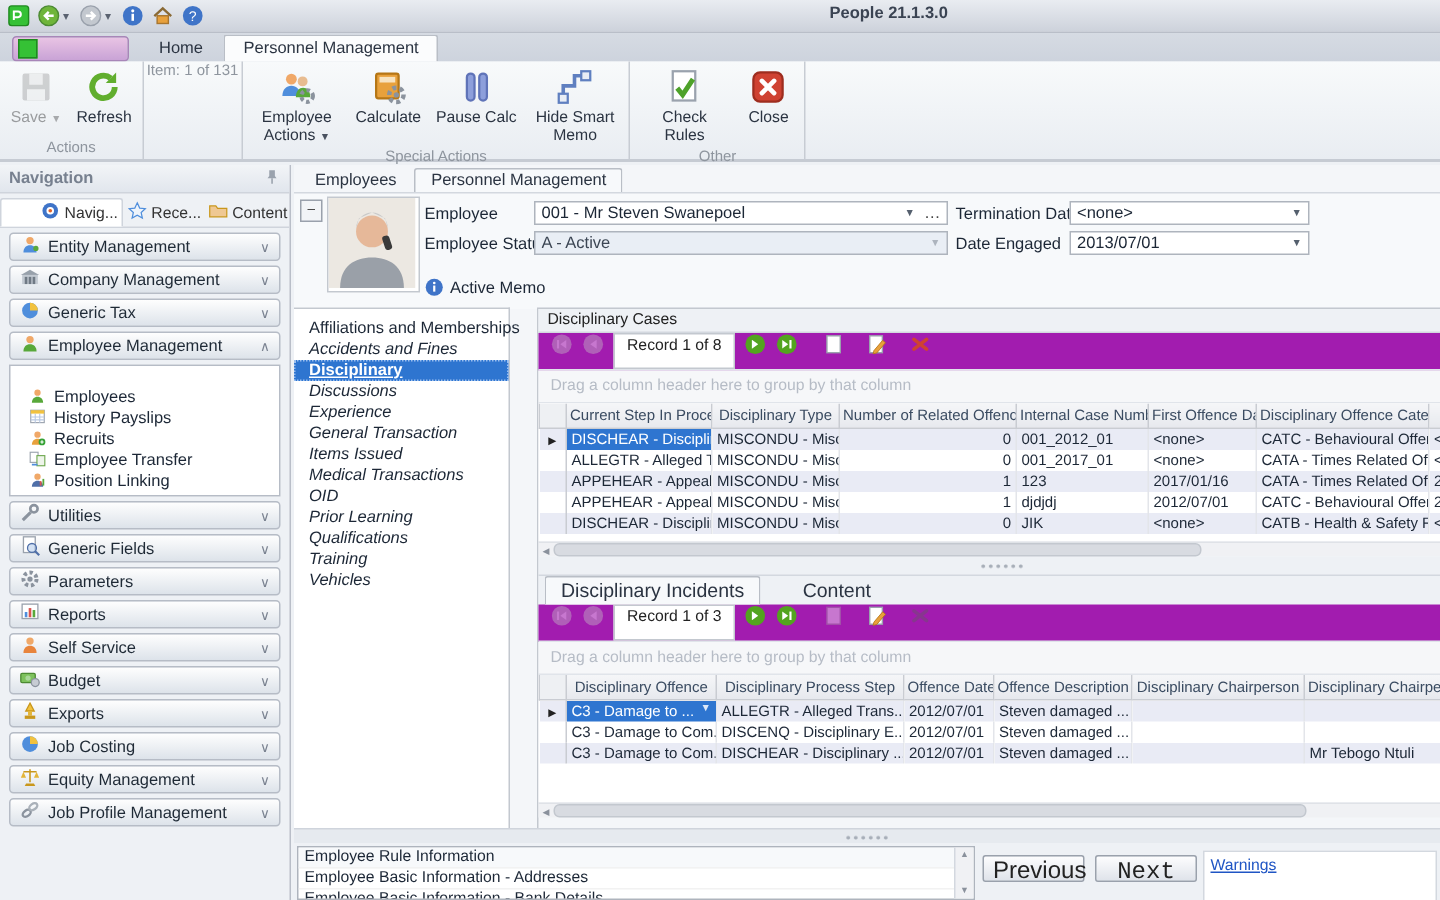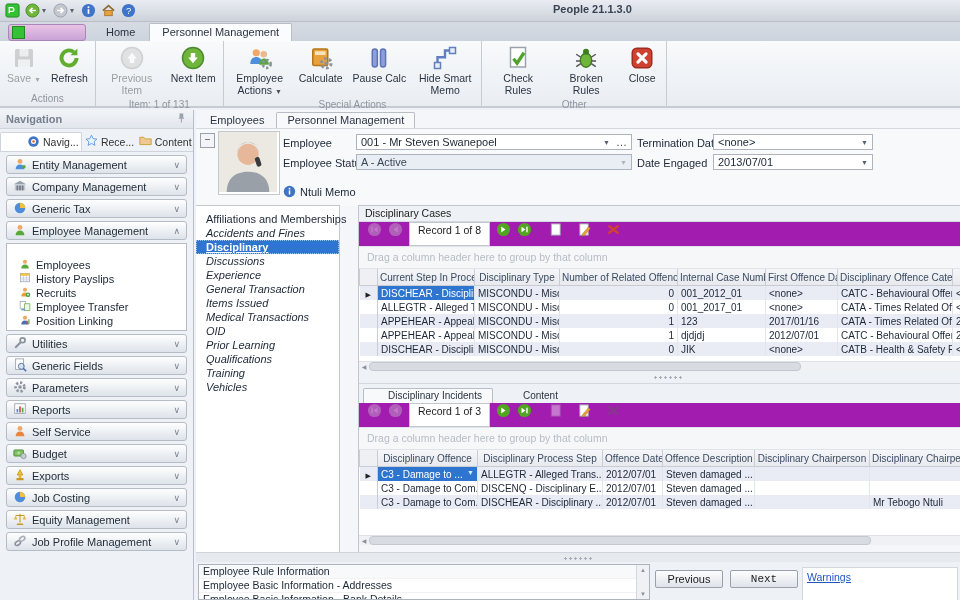--- a/index.html
+++ b/index.html
@@ -94,34 +94,34 @@
   .rowarrow{font-size:7px;color:#222;}
   td.num{text-align:right;}
   td.selcell{background:#2e75d0 !important;color:#fff !important;position:relative;}
   .celldd{float:right;font-size:7px;color:#dce8f8;margin-left:3px;}
   .hscroll{height:9px;background:#f0f1f4;border-top:1px solid #dfe2e7;display:flex;align-items:center;}
   .hscroll .sarr{width:10px;font-size:6px;color:#8a919c;text-align:center;}
   .hthumb{height:7px;background:#d8dbe1;border:1px solid #c3c8cf;border-radius:4px;}
   .vsplit{height:12px;background:#eef1f5;border-bottom:1px solid #d3d8df;display:flex;align-items:center;justify-content:center;}
   .vsplit i{width:30px;height:3px;background:radial-gradient(circle,#a7aeb8 1px,transparent 1.4px);background-size:5px 3px;}
   .subtabs{height:19px;display:flex;align-items:flex-end;padding-left:4px;background:#eef1f5;}
-  .stab{padding:1px 10px 2px 24px;margin-right:6px;font-size:10px;color:#2b3442;}
+  .stab{padding:1px 10px 2px 10px;margin-right:18px;font-size:13px;color:#2b3442;}
   .stab.active{background:#f7f9fb;border:1px solid #b9bec6;border-bottom:none;border-radius:2px 2px 0 0;}
   
   #bottomsplit{position:absolute;left:0;top:442px;width:764px;height:10px;background:#e6eaef;border-top:1px solid #cfd4dc;
     display:flex;align-items:center;justify-content:center;}
   #bottomsplit i{width:30px;height:3px;background:radial-gradient(circle,#a7aeb8 1px,transparent 1.4px);background-size:5px 3px;}
   #footer{position:absolute;left:0;top:452px;width:764px;height:38px;background:#eef1f5;}
   #flistwrap{position:absolute;left:2px;top:2px;width:452px;height:36px;background:#fff;border:1px solid #aeb4bd;box-sizing:border-box;display:flex;}
   #flist{flex:1;overflow:hidden;}
   .fitem{height:13px;line-height:13px;padding-left:4px;font-size:10.5px;white-space:nowrap;border-bottom:1px solid #f2f2f2;}
   .fitem.first{background:#f7f9fb;}
   .fvscroll{width:13px;border-left:1px solid #d3d8df;background:#f0f1f4;display:flex;flex-direction:column;justify-content:space-between;align-items:center;font-size:6px;color:#8a919c;padding:2px 0;box-sizing:border-box;}
   .fbtn{position:absolute;top:8px;width:68px;height:18px;background:linear-gradient(#fdfdfe,#dfe3ea);
-    border:1px solid #9aa1ac;border-radius:2px;font-size:11px;color:#222;font-family:"Liberation Sans",sans-serif;}
+    border:1px solid #9aa1ac;border-radius:2px;font-size:16px;color:#222;font-family:"Liberation Sans",sans-serif;}
   #prevbtn{left:459px;} #nextbtn{left:534px;font-family:Liberation Mono, monospace;}
   .warnbox{position:absolute;left:606px;top:5px;width:156px;height:40px;background:#fff;border:1px solid #d3d8df;
     display:flex;align-items:flex-start;padding:3px 0 0 4px;box-sizing:border-box;}
   .warnbox a{color:#1f55c4;text-decoration:underline;font-size:10.5px;}
 </style>
 </head>
 <body>
 
 <div id="app">
 
@@ -197,40 +197,20 @@
                 <path d="M13 8a5 5 0 1 1-1.8-3.9" fill="none" stroke="#61ae2e" stroke-width="2.6"></path>
                 <path d="M13.6 1.6v4.6H9z" fill="#61ae2e"></path>
               </svg>
             </span>
             <span class="rlbl">Refresh</span>
           </div>
         </div>
         <div class="rcap">Actions</div>
       </div>
       <div class="rgroup">
-        <div class="rbtns">
-          <div class="rbtn disabled">
-            <span class="ricon">
-              <svg viewBox="0 0 16 16" width="24" height="24">
-                <circle cx="8" cy="8" r="7" fill="#c3c8cf" stroke="#9aa1ac"></circle>
-                <path d="M8 4.5l3.2 3.8H9.5v3h-3v-3H4.8z" fill="#fff"></path>
-              </svg>
-            </span>
-            <span class="rlbl">Previous Item</span>
-          </div>
-          <div class="rbtn">
-            <span class="ricon">
-              <svg viewBox="0 0 16 16" width="24" height="24">
-                <circle cx="8" cy="8" r="7" fill="#6fb53a" stroke="#4c8a33"></circle>
-                <path d="M8 11.5L4.8 7.7h1.7v-3h3v3h1.7z" fill="#fff"></path>
-              </svg>
-            </span>
-            <span class="rlbl">Next Item</span>
-          </div>
-        </div>
         <div class="rcap">Item: 1 of 131</div>
       </div>
       <div class="rgroup">
         <div class="rbtns">
           <div class="rbtn">
             <span class="ricon">
               <svg viewBox="0 0 16 16" width="24" height="24">
                 <circle cx="5.5" cy="4.5" r="2.4" fill="#f0a868"></circle>
                 <path d="M1.5 12c0-3 1.8-4.6 4-4.6s4 1.6 4 4.6z" fill="#4f8edc"></path>
                 <circle cx="10.5" cy="5.5" r="2.2" fill="#e8bc90"></circle>
@@ -276,30 +256,20 @@
       <div class="rgroup">
         <div class="rbtns">
           <div class="rbtn">
             <span class="ricon">
               <svg viewBox="0 0 16 16" width="24" height="24">
                 <rect x="3" y="1" width="10" height="13" fill="#fff" stroke="#9aa2ad"></rect>
                 <path d="M5 8.5l2.4 3L12 4.5" stroke="#4ea22a" stroke-width="2.2" fill="none"></path>
               </svg>
             </span>
             <span class="rlbl">Check Rules</span>
-          </div>
-          <div class="rbtn">
-            <span class="ricon">
-              <svg viewBox="0 0 16 16" width="24" height="24">
-                <ellipse cx="8" cy="9.5" rx="3.8" ry="4.6" fill="#6fb53a" stroke="#457d22"></ellipse>
-                <circle cx="8" cy="3.8" r="2" fill="#3e7d1f"></circle>
-                <path d="M4.5 7.5L1.5 5.5M4.3 10H1.3M4.5 11.8l-3 2M11.5 7.5l3-2M11.7 10h3M11.5 11.8l3 2" stroke="#555" stroke-width="1"></path>
-              </svg>
-            </span>
-            <span class="rlbl">Broken Rules</span>
           </div>
           <div class="rbtn">
             <span class="ricon">
               <svg viewBox="0 0 16 16" width="24" height="24">
                 <rect x="1.5" y="1.5" width="13" height="13" rx="3" fill="#cf4232" stroke="#9e2d1f"></rect>
                 <path d="M5.3 5.3l5.4 5.4M10.7 5.3l-5.4 5.4" stroke="#fff" stroke-width="2.1" stroke-linecap="round"></path>
               </svg>
             </span>
             <span class="rlbl">Close</span>
           </div>
@@ -537,21 +507,21 @@
         <span class="arr">▼</span>
       </div>
       <div class="memo">
         <span style="display:inline-flex">
             <svg viewBox="0 0 16 16" width="15" height="15">
               <circle cx="8" cy="8" r="7" fill="#3f74c8"></circle>
               <rect x="7.1" y="6.6" width="1.8" height="5" fill="#fff"></rect>
               <circle cx="8" cy="4.5" r="1.1" fill="#fff"></circle>
             </svg>
           </span>
-        <span>Ntuli Memo</span>
+        <span>Active Memo</span>
       </div>
     </div>
 
     <div id="seclist">
         <div class="sitem plain">Affiliations and Memberships</div>
         <div class="sitem">Accidents and Fines</div>
         <div class="sitem sel">Disciplinary</div>
         <div class="sitem">Discussions</div>
         <div class="sitem">Experience</div>
         <div class="sitem">General Transaction</div>

